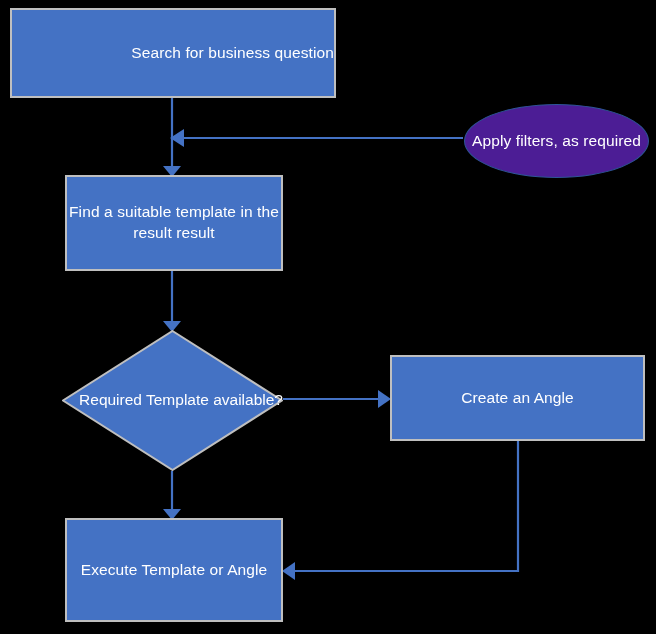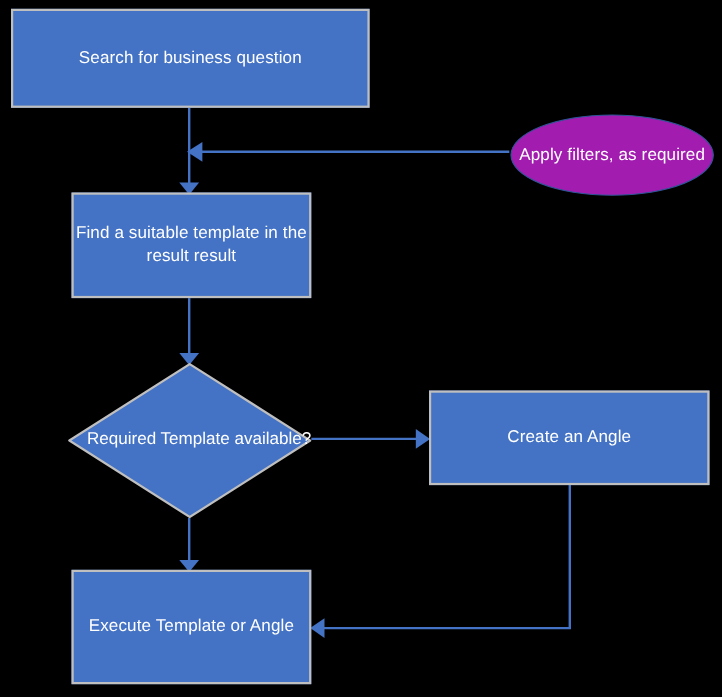--- a/index.html
+++ b/index.html
@@ -28,21 +28,21 @@
     color: #ffffff;
     font-size: 15.5px;
     line-height: 1.35;
     letter-spacing: 0.1px;
   }
   .process {
     background: #4472C4;
     border: 2px solid #BFBFBF;
   }
   .terminator {
-    background: #a21caf;
+    background: #4c1d95;
     border: 1.5px solid #2E5597;
     border-radius: 50%;
   }
   .decision-wrap {
     position: absolute;
   }
   .decision-shape {
     position: absolute;
     inset: 0;
   }
@@ -101,21 +101,21 @@
     <g>
       <path class="conn-path" d="M 172,471 L 172,511"></path>
       <polygon class="arrow-head" points="163,509 181,509 172,520"></polygon>
     </g>
     <g>
       <path class="conn-path" d="M 518,441 L 518,571 L 293,571"></path>
       <polygon class="arrow-head" points="295,562 295,580 282,571"></polygon>
     </g>
   </svg>
 
-  <div class="node process" style="left:10px; top:8px; width:326px; height:90px;">
+  <div class="node process" style="left:10px; top:8px; width:326px; height:90px;justify-content:flex-end;">
     <span>Search for business question</span>
   </div>
 
   <div class="node terminator" style="left:464px; top:104px; width:185px; height:74px;">
     <span>Apply filters, as required</span>
   </div>
 
   <div class="node process" style="left:65px; top:175px; width:218px; height:96px;">
     <span>Find a suitable template in the result result</span>
   </div>

